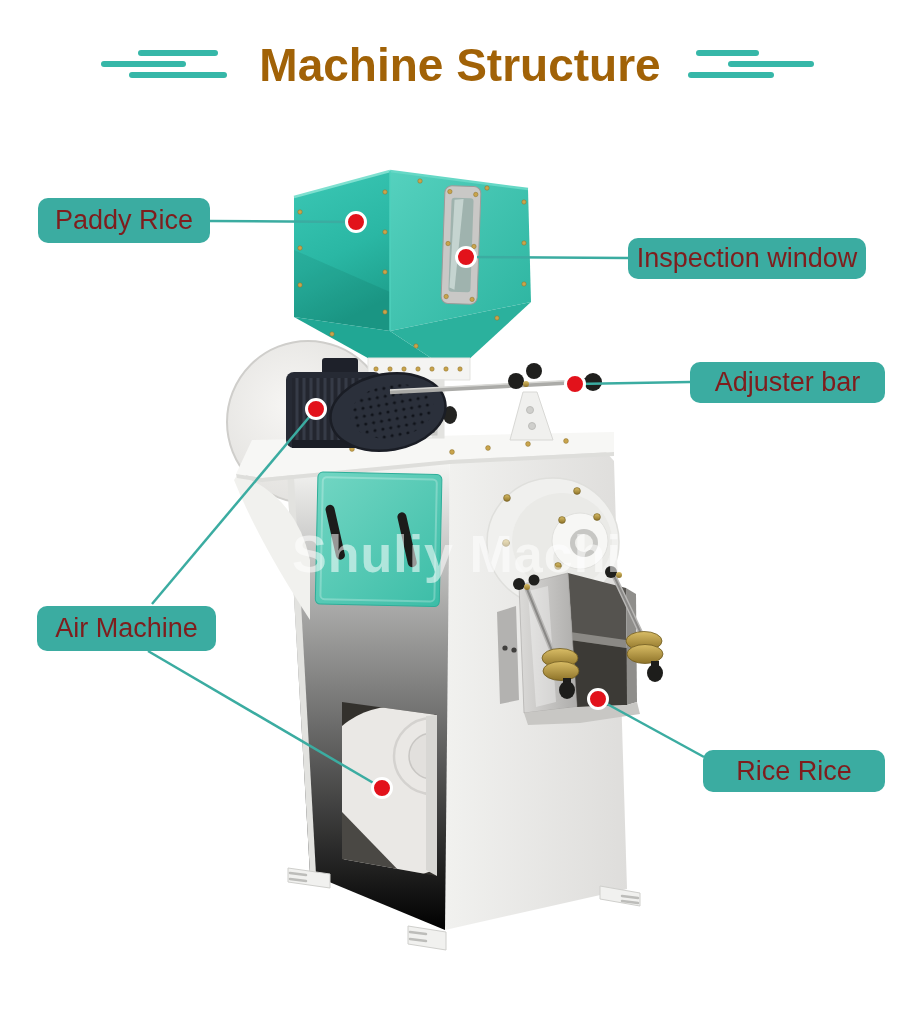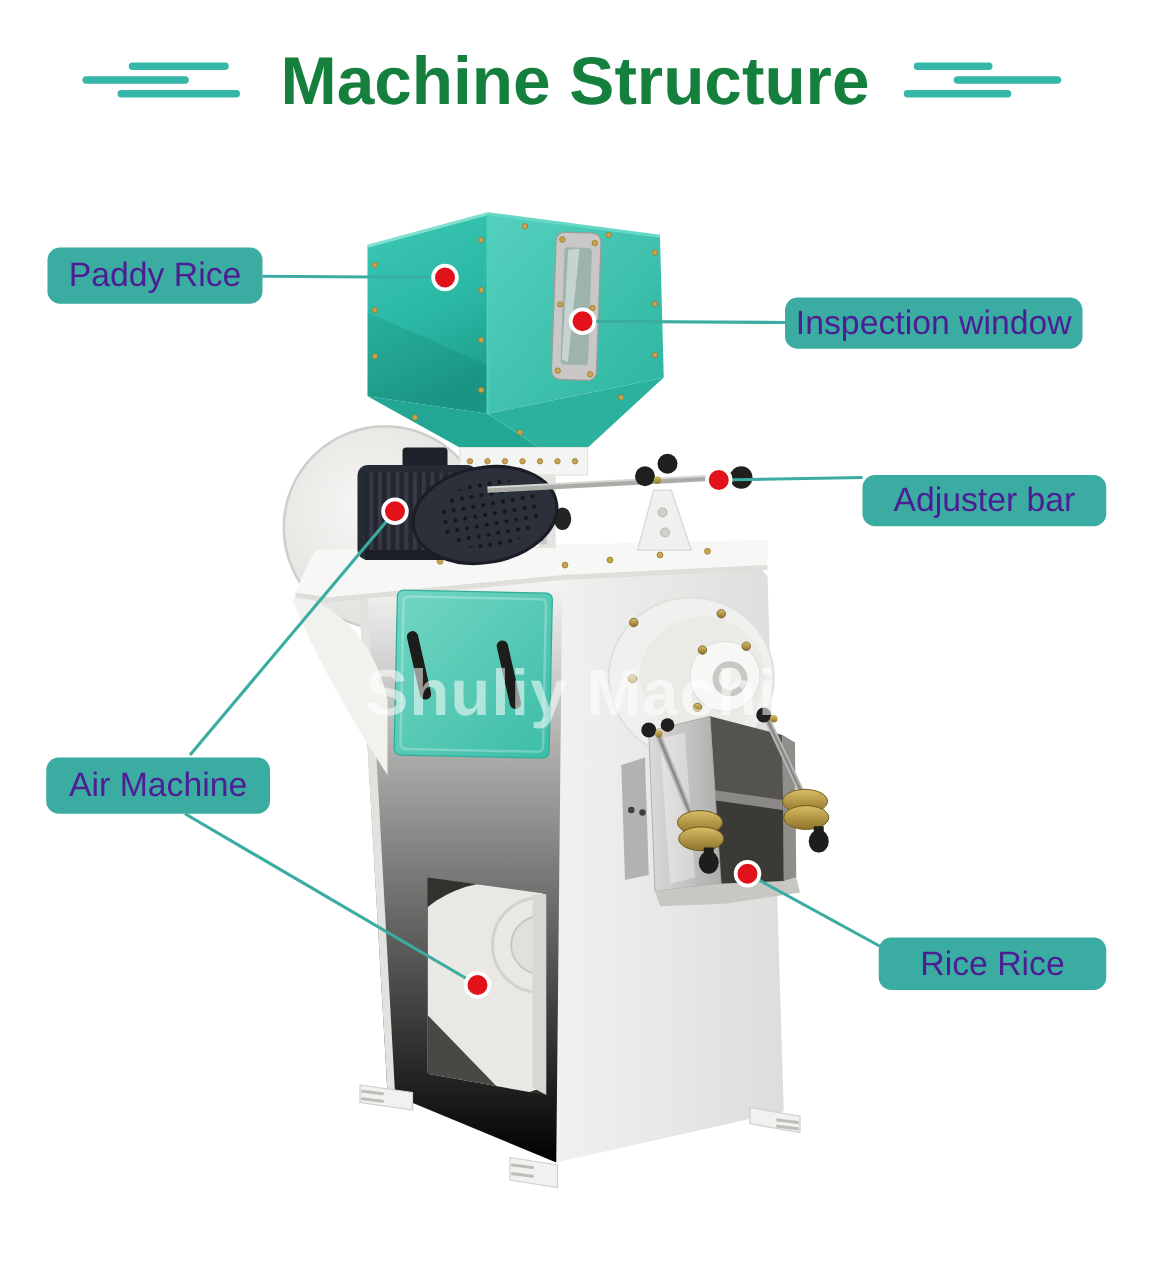--- a/index.html
+++ b/index.html
@@ -6,41 +6,41 @@
   .canvas{
     position:relative;width:920px;height:1019px;background:#ffffff;overflow:hidden;
     font-family:"Liberation Sans",sans-serif;
   }
   
   .header{
     position:absolute;top:30px;left:0;width:920px;height:70px;
     display:flex;align-items:center;justify-content:center;gap:26px;
   }
   .page-title{
-    font-size:54px;font-weight:bold;color:#15803d;letter-spacing:0px;white-space:nowrap;
+    font-size:46px;font-weight:bold;color:#a16207;letter-spacing:0px;white-space:nowrap;
   }
   .deco{position:relative;width:132px;height:30px;flex:0 0 auto;}
   .deco span{position:absolute;height:6px;border-radius:3px;background:#36b7a8;}
   .deco-left .b1{left:37px;top:0;width:80px;}
   .deco-left .b2{left:0;top:11px;width:85px;}
   .deco-left .b3{left:28px;top:22px;width:98px;}
   .deco-right .b1{left:9px;top:0;width:63px;}
   .deco-right .b2{left:41px;top:11px;width:86px;}
   .deco-right .b3{left:1px;top:22px;width:86px;}
   
   .machine-svg{position:absolute;left:0;top:0;width:920px;height:1019px;}
   
   .anno-label{
-    position:absolute;background:#3baca1;color:#4c1d95;border-radius:10px;
+    position:absolute;background:#3baca1;color:#7f1d1d;border-radius:10px;
     display:flex;align-items:center;justify-content:center;
     font-size:27px;line-height:1;white-space:nowrap;
   }
   .lbl-paddy{left:38px;top:198px;width:172px;height:45px;}
   .lbl-inspection{left:628px;top:238px;width:238px;height:41px;}
-  .lbl-adjuster{left:690px;top:362px;width:195px;height:41px;margin-top:18px;}
+  .lbl-adjuster{left:690px;top:362px;width:195px;height:41px;}
   .lbl-air{left:37px;top:606px;width:179px;height:45px;}
   .lbl-white{left:703px;top:750px;width:182px;height:42px;}
 </style>
 </head>
 <body>
 
 <div class="canvas">
 
   <div class="header">
     <div class="deco deco-left">

